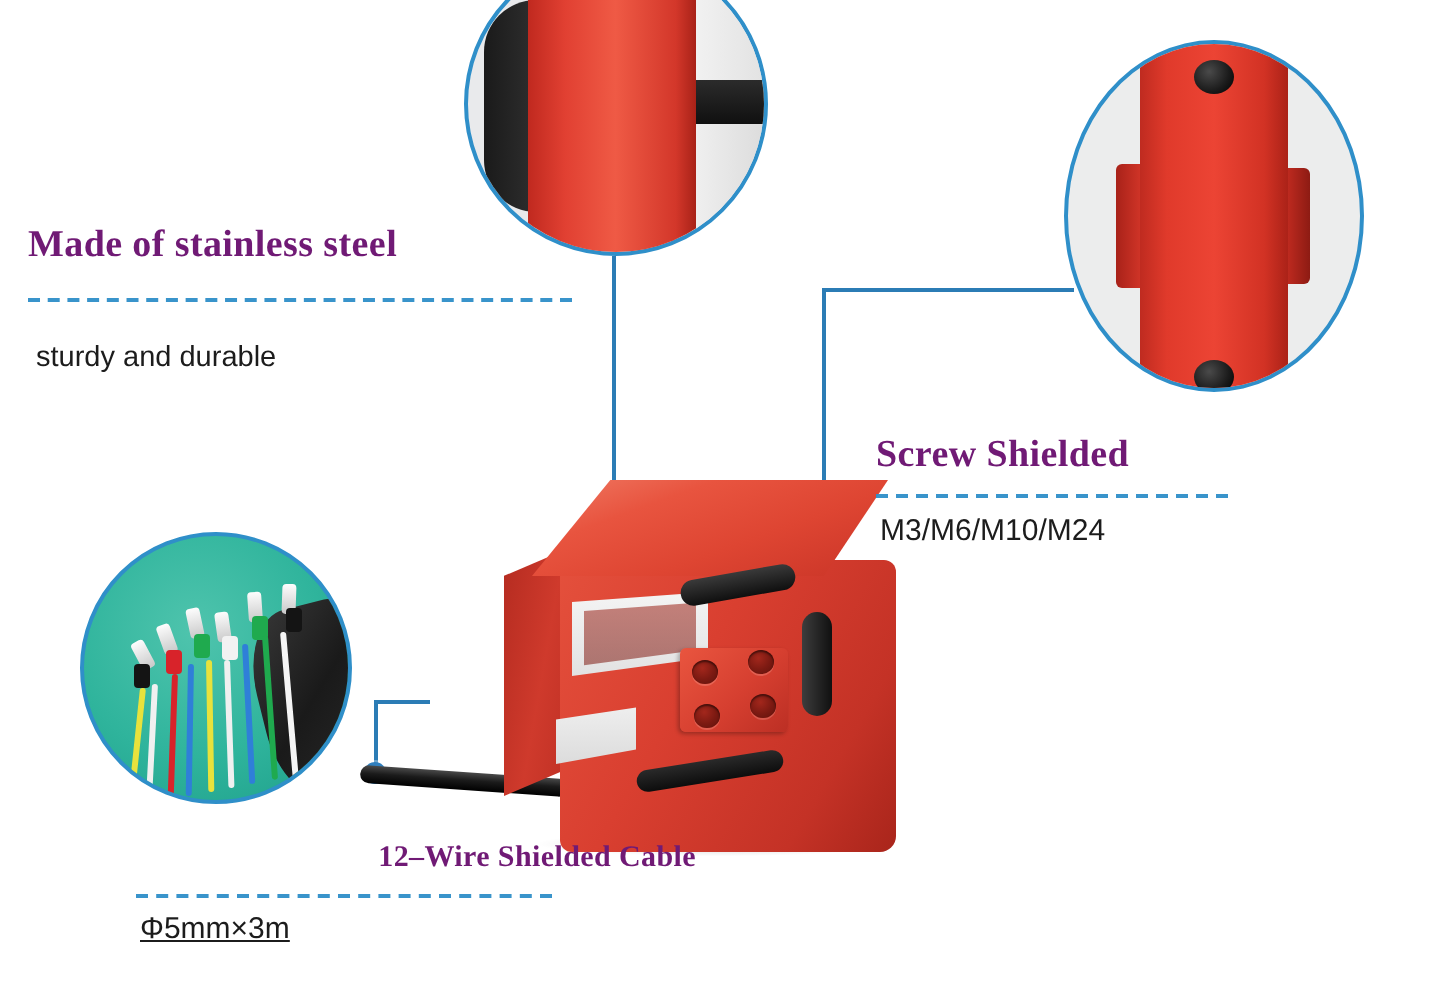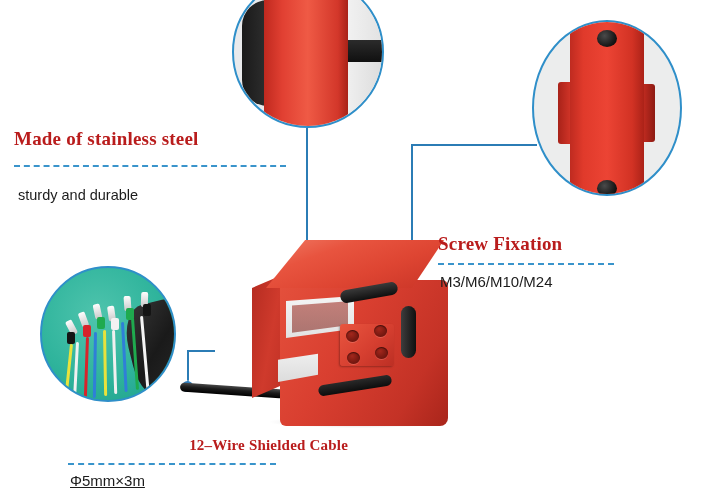--- a/index.html
+++ b/index.html
@@ -16,23 +16,22 @@
     font-family: "Liberation Sans", sans-serif;
   }
 
   
   .abs { position: absolute; }
 
   
   .callout-title {
     font-family: "Liberation Serif", serif;
     font-weight: bold;
-    color: #b91c1c;
+    color: #701a75;
     letter-spacing: .2px;
-    margin-top: 16px;
   }
   .callout-rule {
     height: 0;
     border-top: 2px dashed #2f8fc9;
     opacity: .95;
   }
   .callout-sub {
     font-family: "Liberation Sans", sans-serif;
     color: #1c1c1c;
   }
@@ -331,21 +330,21 @@
 
   <div class="abs" id="cal-steel">
     <div class="callout-title">
       <div>Made of stainless steel</div>
     </div>
     <div class="callout-rule"></div>
     <div class="callout-sub">sturdy and durable</div>
   </div>
 
   <div class="abs" id="cal-screw">
-    <div class="callout-title">Screw Fixation</div>
+    <div class="callout-title">Screw Shielded</div>
     <div class="callout-rule"></div>
     <div class="callout-sub">M3/M6/M10/M24</div>
   </div>
 
   <div class="abs" id="cal-cable">
     <div class="callout-title">12–Wire Shielded Cable</div>
     <div class="callout-rule"></div>
     <div class="callout-sub">Φ5mm×3m</div>
   </div>
 

